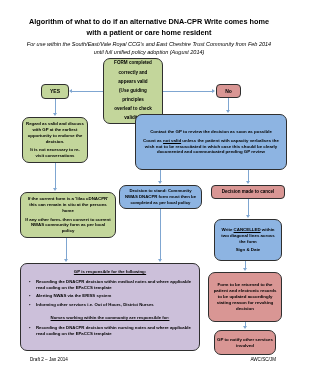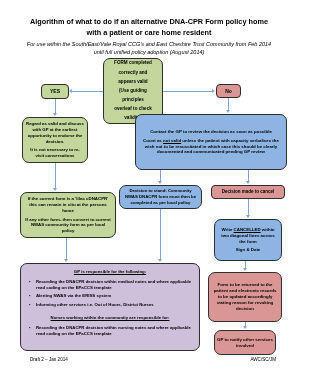--- a/index.html
+++ b/index.html
@@ -197,21 +197,21 @@
     right: 22px; top: 357px;
     font-size: 4.6px;
     color: #000;
   }
 </style>
 </head>
 <body>
 
 <div id="page">
 
-  <div class="title">Algorithm of what to do if an alternative DNA-CPR Form policy home with a patient or care home resident</div>
+  <div class="title">Algorithm of what to do if an alternative DNA-CPR Write comes home with a patient or care home resident</div>
   <div class="subtitle">For use within the South/East/Vale Royal CCG's and East Cheshire Trust Community from Feb 2014 until full unified policy adoption (August 2014)</div>
 
   <div class="line hline" style="left:72px; top:91px; width:31px;"></div>
   <div class="arrow arrow-left" style="left:69px; top:88.5px;"></div>
 
   <div class="line hline" style="left:163px; top:91px; width:50px;"></div>
   <div class="arrow arrow-right" style="left:212px; top:88.5px;"></div>
 
   <div class="line vline" style="left:55px; top:99px; height:14px;"></div>
   <div class="arrow arrow-down" style="left:52.5px; top:113px;"></div>

